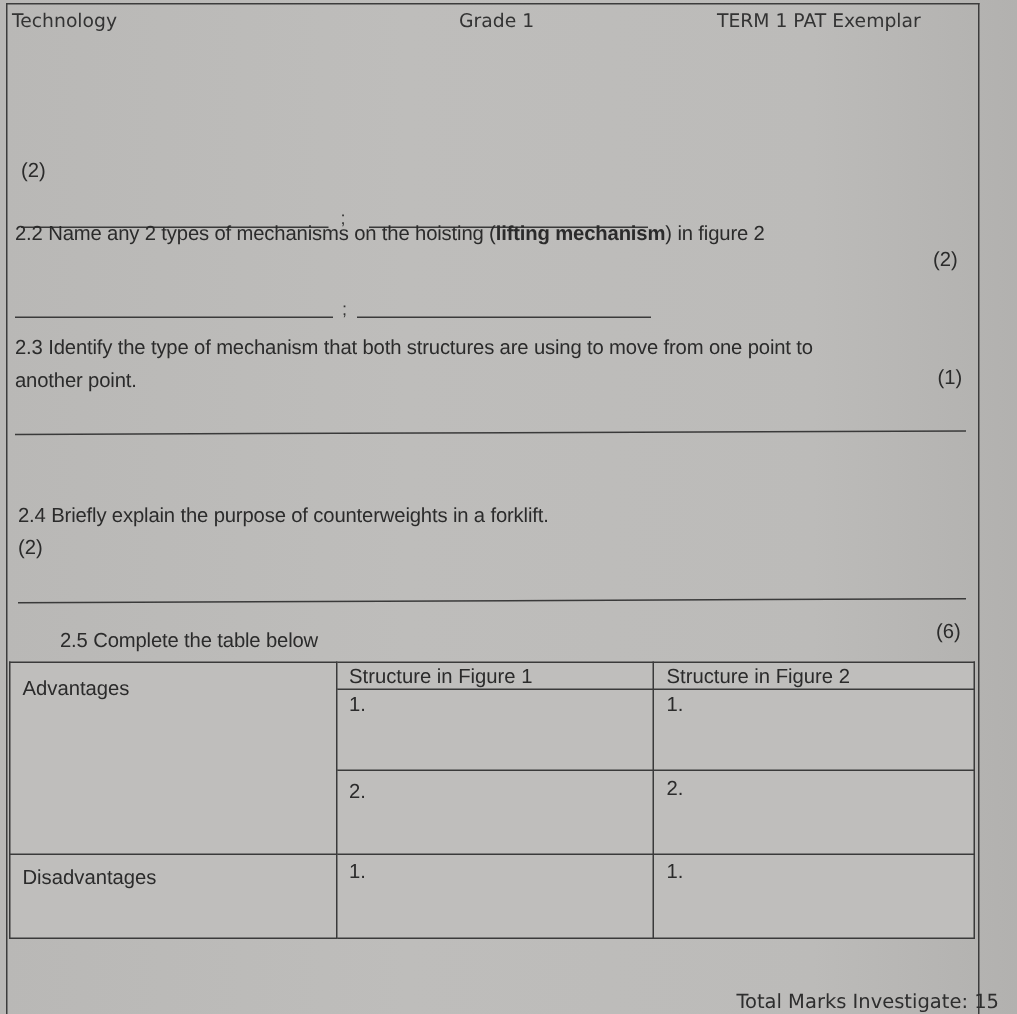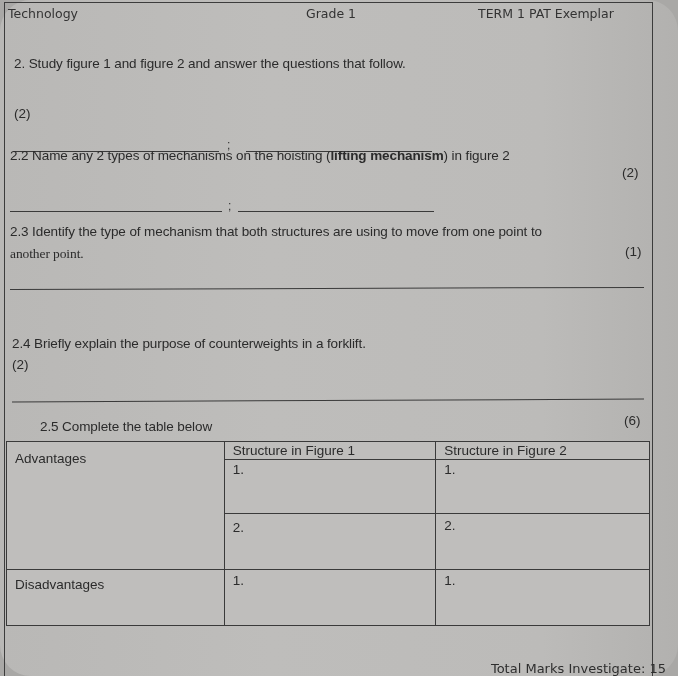--- a/index.html
+++ b/index.html
@@ -10,21 +10,20 @@
     body {
       position: relative;
       font-family: "Liberation Sans", "DejaVu Sans", sans-serif;
       color: #2e2e2e;
     }
     .paper {
       position: absolute;
       left: 0; top: 0;
       width: 678px; height: 676px;
       background: linear-gradient(90deg, #b9b8b6 0%, #bebdbb 40%, #bcbbb9 80%, #b2b1af 100%);
-      border-radius: 31px;
     }
     .frame {
       position: absolute;
       left: 4px; top: 2px;
       width: 649px; height: 690px;
       border: 1.5px solid #3c3c3c;
       border-bottom: none;
     }
     .header {
       position: absolute;
@@ -91,37 +90,36 @@
 
 <div class="paper">
   <div class="frame"></div>
 
   <div class="header">
     <span class="h-subject">Technology</span>
     <span class="h-grade">Grade 1</span>
     <span class="h-term">TERM 1 PAT Exemplar</span>
   </div>
 
-  <div class="q-line" style="top:56px; left:14px;">2. Study figure 1 and figure 2 and answer the questions that follow.</div>
 
   <div class="marks" style="top:106px; left:14px;">(2)</div>
   <div class="answer-line" style="top:151px; left:14px; width:205px;"></div>
   <div class="sep" style="top:138px; left:227px;">;</div>
   <div class="answer-line" style="top:151px; left:246px; width:186px;"></div>
 
   <div class="q-line" style="top:148px; left:10px;">
     <span>2.2 Name any 2 types of mechanisms on the hoisting (</span><b>lifting mechanism</b><span>) in figure 2</span>
   </div>
   <div class="marks" style="top:165px; left:622px;">(2)</div>
   <div class="answer-line" style="top:211px; left:10px; width:212px;"></div>
   <div class="sep" style="top:199px; left:228px;">;</div>
   <div class="answer-line" style="top:211px; left:238px; width:196px;"></div>
 
   <div class="q-line" style="top:224px; left:10px;text-align:center;">2.3 Identify the type of mechanism that both structures are using to move from one point to</div>
-  <div class="q-line" style="top:246px; left:10px;font-family:Liberation Serif, serif;">another point.</div>
+  <div class="q-line" style="top:246px; left:10px;">another point.</div>
   <div class="marks" style="top:244px; left:625px;">(1)</div>
   <div class="answer-line" style="top:288px; left:10px; width:634px; transform:rotate(-0.2deg);"></div>
 
   <div class="q-line" style="top:336px; left:12px;">2.4 Briefly explain the purpose of counterweights in a forklift.</div>
   <div class="marks" style="top:357px; left:12px;">(2)</div>
   <div class="answer-line" style="top:400px; left:12px; width:632px; transform:rotate(-0.25deg);"></div>
 
   <div class="q-line" style="top:419px; left:12px;margin-left:28px;">2.5 Complete the table below</div>
   <div class="marks" style="top:413px; left:624px;">(6)</div>
 

